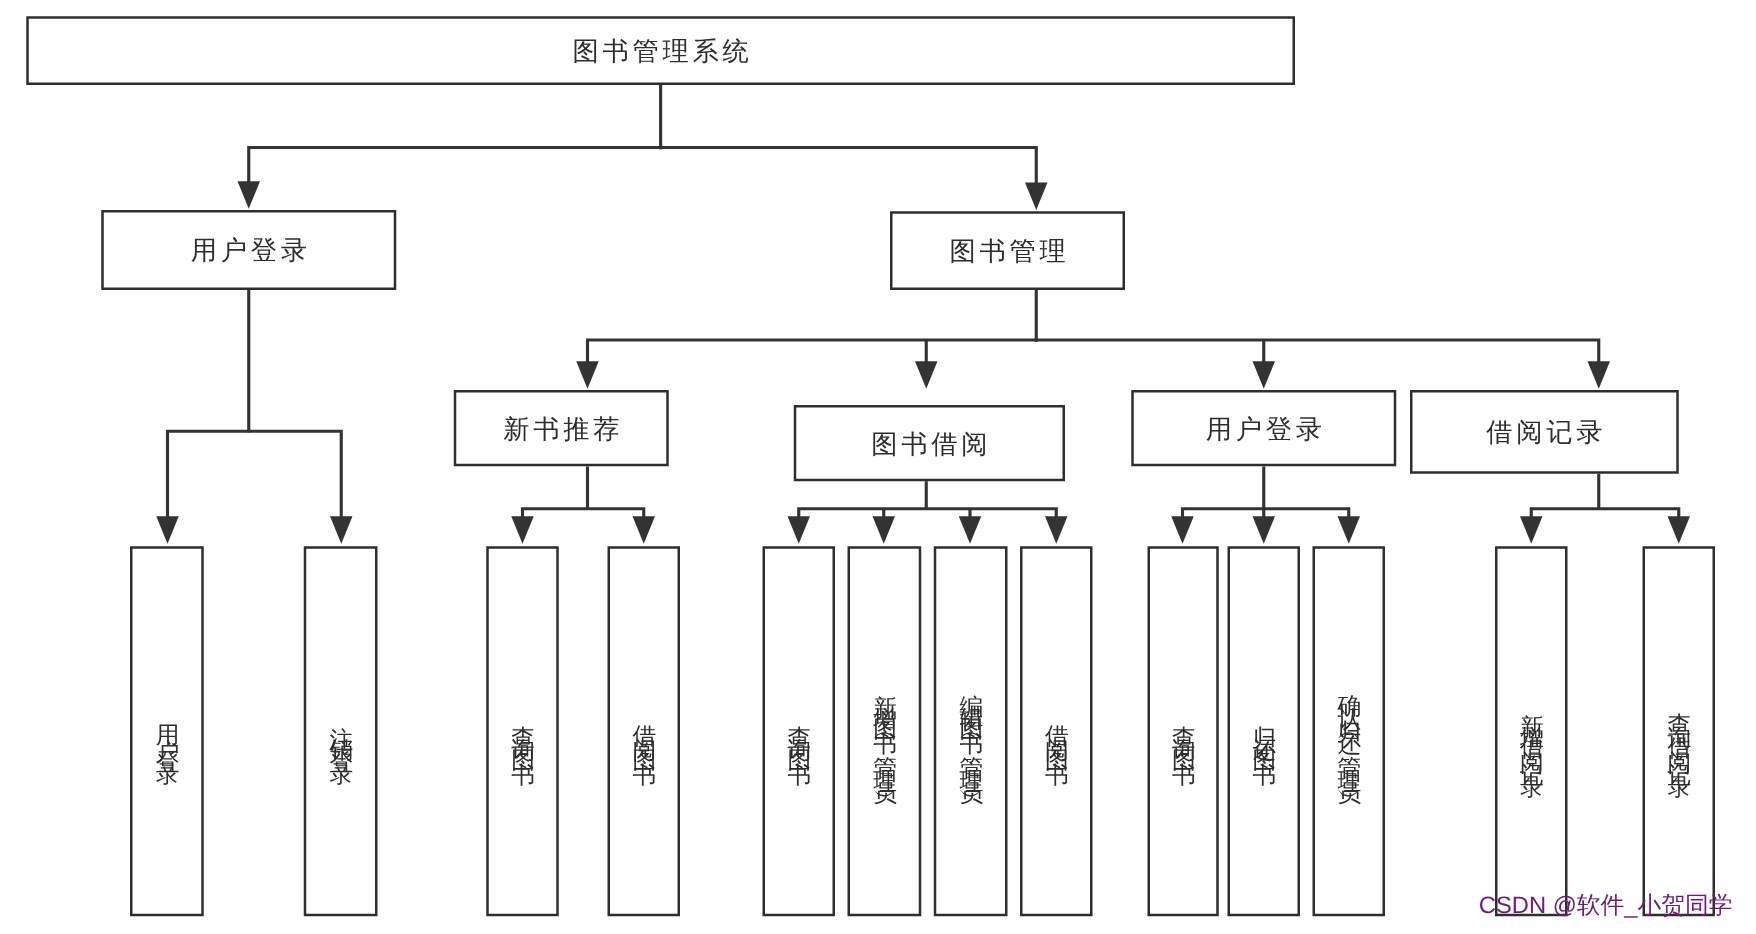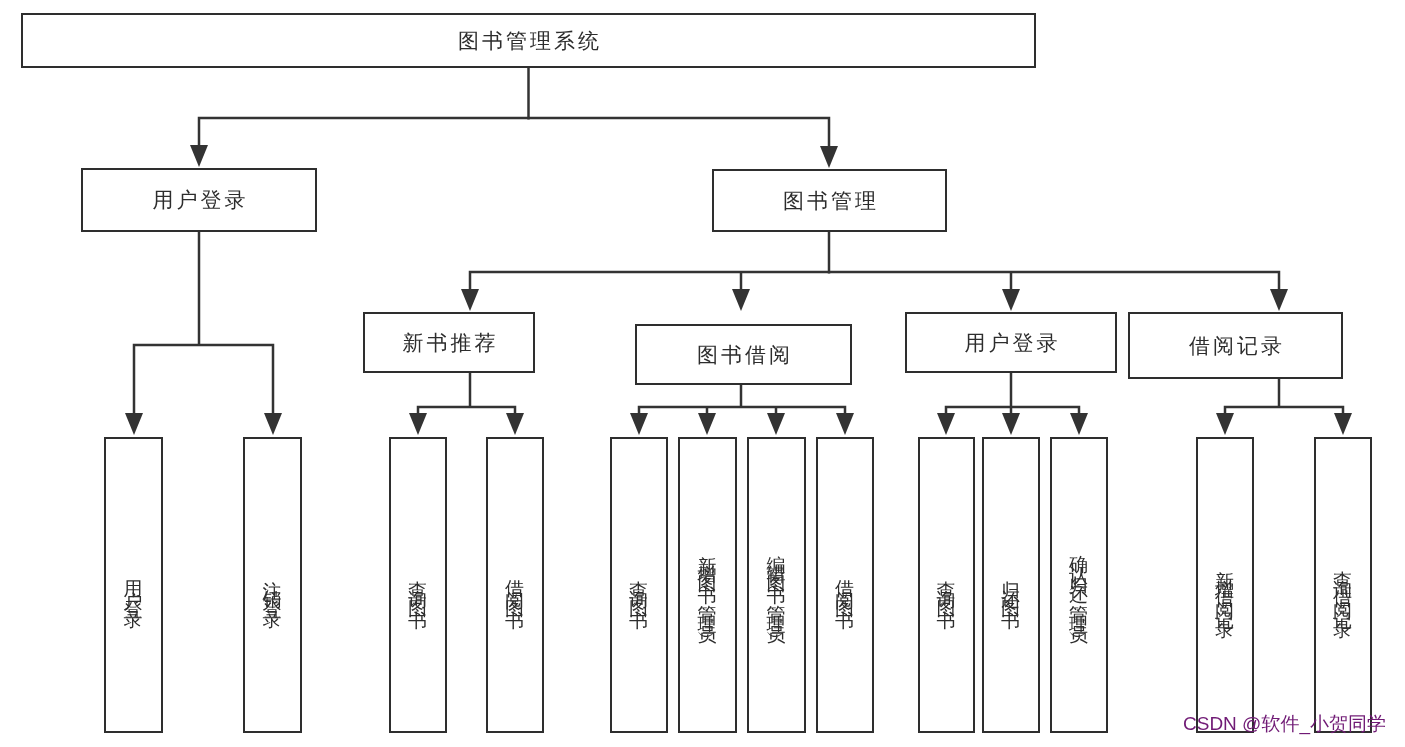--- a/index.html
+++ b/index.html
@@ -39,21 +39,21 @@
     position:absolute;
     left:1183px;top:711px;
     z-index:2;
     color:#701a75;
     font-size:19px;
     white-space:nowrap;
   }
   
   .n-root{left:21px;top:13px;width:1015px;height:55px;}
   .n-userlogin{left:81px;top:168px;width:236px;height:64px;}
-  .n-bookmgmt{left:712px;top:169px;width:235px;height:63px;}
+  .n-bookmgmt{left:712px;top:169px;width:188px;height:63px;}
   .n-newrec{left:363px;top:312px;width:172px;height:61px;}
   .n-bookborrow{left:635px;top:324px;width:217px;height:61px;}
   .n-curborrow{left:905px;top:312px;width:212px;height:61px;}
   .n-borrowrec{left:1128px;top:312px;width:215px;height:67px;font-family:Liberation Mono, monospace;}
   .leaf{top:437px;height:296px;}
   .l1{left:104px;width:59px;}
   .l2{left:243px;width:59px;}
   .l3{left:389px;width:58px;}
   .l4{left:486px;width:58px;}
   .l5{left:610px;width:58px;}

